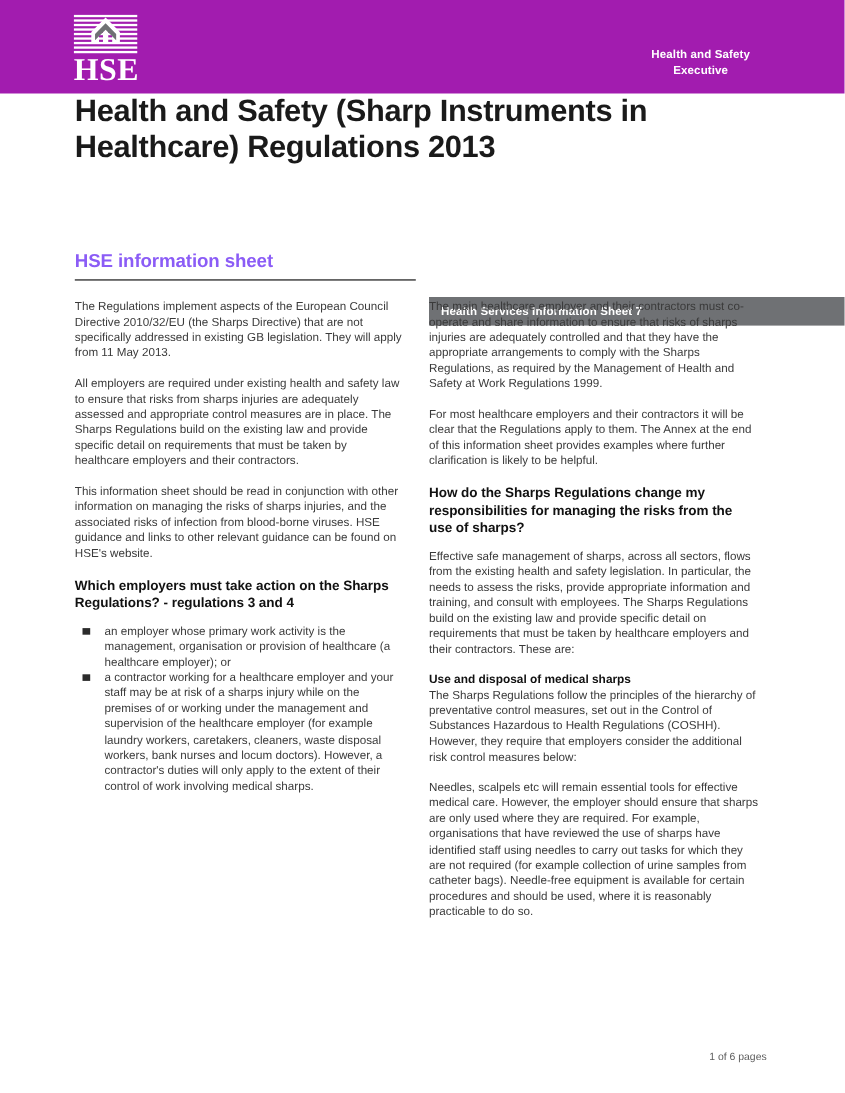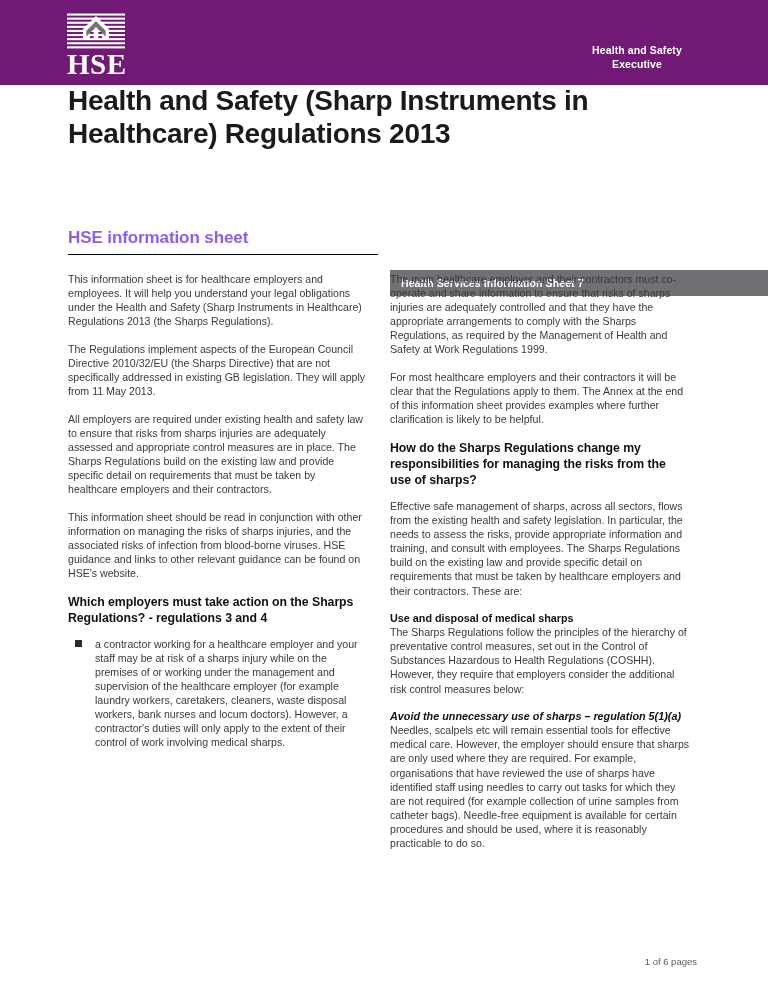--- a/index.html
+++ b/index.html
@@ -7,21 +7,21 @@
     width:768px; height:994px;
     background:#ffffff;
     font-family:"Liberation Sans", sans-serif;
     -webkit-font-smoothing:antialiased;
   }
   .page { position:relative; width:768px; height:994px; background:#fff; overflow:hidden; }
 
   
   .header {
     position:absolute; left:0; top:0; width:768px; height:85px;
-    background:#701a75;
+    background:#a21caf;
   }
   .logo {
     position:absolute; left:67px; top:13px; width:58px; height:62px;
   }
   .logo-mark { position:relative; width:58px; height:36px; }
   .logo-mark svg { display:block; }
   .logo-word {
     font-family:"Liberation Serif", serif;
     color:#ffffff;
     font-size:29px;
@@ -183,44 +183,46 @@
   <div class="title-block">
     <div class="doc-title">Health and Safety (Sharp Instruments in Healthcare) Regulations 2013</div>
   </div>
 
   <div class="sec-row">
     <div class="hse-sheet-label">HSE information sheet</div>
     <div class="hs-banner">Health Services Information Sheet 7</div>
   </div>
 
   <div class="col col-left">
-    <p>This information sheet is for healthcare employers and employees. It will help you understand your legal obligations under the Health and Safety (Sharp Instruments in Healthcare) Regulations 2013 (the Sharps Regulations).</p>
     <p>The Regulations implement aspects of the European Council Directive 2010/32/EU (the Sharps Directive) that are not specifically addressed in existing GB legislation. They will apply from 11 May 2013.</p>
     <p>All employers are required under existing health and safety law to ensure that risks from sharps injuries are adequately assessed and appropriate control measures are in place. The Sharps Regulations build on the existing law and provide specific detail on requirements that must be taken by healthcare employers and their contractors.</p>
     <p>This information sheet should be read in conjunction with other information on managing the risks of sharps injuries, and the associated risks of infection from blood-borne viruses. HSE guidance and links to other relevant guidance can be found on HSE's website.</p>
 
     <h2 class="sec">Which employers must take action on the Sharps Regulations? - regulations 3 and 4</h2>
 
     <ul class="bullets">
+      <li>
+        <span class="sq"></span>
+        <span>an employer whose primary work activity is the management, organisation or provision of healthcare (a healthcare employer); or</span>
+      </li>
       <li>
         <span class="sq"></span>
         <span>a contractor working for a healthcare employer and your staff may be at risk of a sharps injury while on the premises of or working under the management and supervision of the healthcare employer (for example laundry workers, caretakers, cleaners, waste disposal workers, bank nurses and locum doctors). However, a contractor's duties will only apply to the extent of their control of work involving medical sharps.</span>
       </li>
     </ul>
   </div>
 
   <div class="col col-right">
     <p>The main healthcare employer and their contractors must co-operate and share information to ensure that risks of sharps injuries are adequately controlled and that they have the appropriate arrangements to comply with the Sharps Regulations, as required by the Management of Health and Safety at Work Regulations 1999.</p>
     <p>For most healthcare employers and their contractors it will be clear that the Regulations apply to them. The Annex at the end of this information sheet provides examples where further clarification is likely to be helpful.</p>
 
     <h2 class="sec">How do the Sharps Regulations change my responsibilities for managing the risks from the use of sharps?</h2>
     <p>Effective safe management of sharps, across all sectors, flows from the existing health and safety legislation. In particular, the needs to assess the risks, provide appropriate information and training, and consult with employees. The Sharps Regulations build on the existing law and provide specific detail on requirements that must be taken by healthcare employers and their contractors. These are:</p>
 
     <h3 class="sub">Use and disposal of medical sharps</h3>
     <p>The Sharps Regulations follow the principles of the hierarchy of preventative control measures, set out in the Control of Substances Hazardous to Health Regulations (COSHH). However, they require that employers consider the additional risk control measures below:</p>
 
-    <h3 class="subi tight">Avoid the unnecessary use of sharps – regulation 5(1)(a)</h3>
     <p>Needles, scalpels etc will remain essential tools for effective medical care. However, the employer should ensure that sharps are only used where they are required. For example, organisations that have reviewed the use of sharps have identified staff using needles to carry out tasks for which they are not required (for example collection of urine samples from catheter bags). Needle-free equipment is available for certain procedures and should be used, where it is reasonably practicable to do so.</p>
   </div>
 
   <div class="footer">1 of 6 pages</div>
 
 </div>
 
 </body></html>

